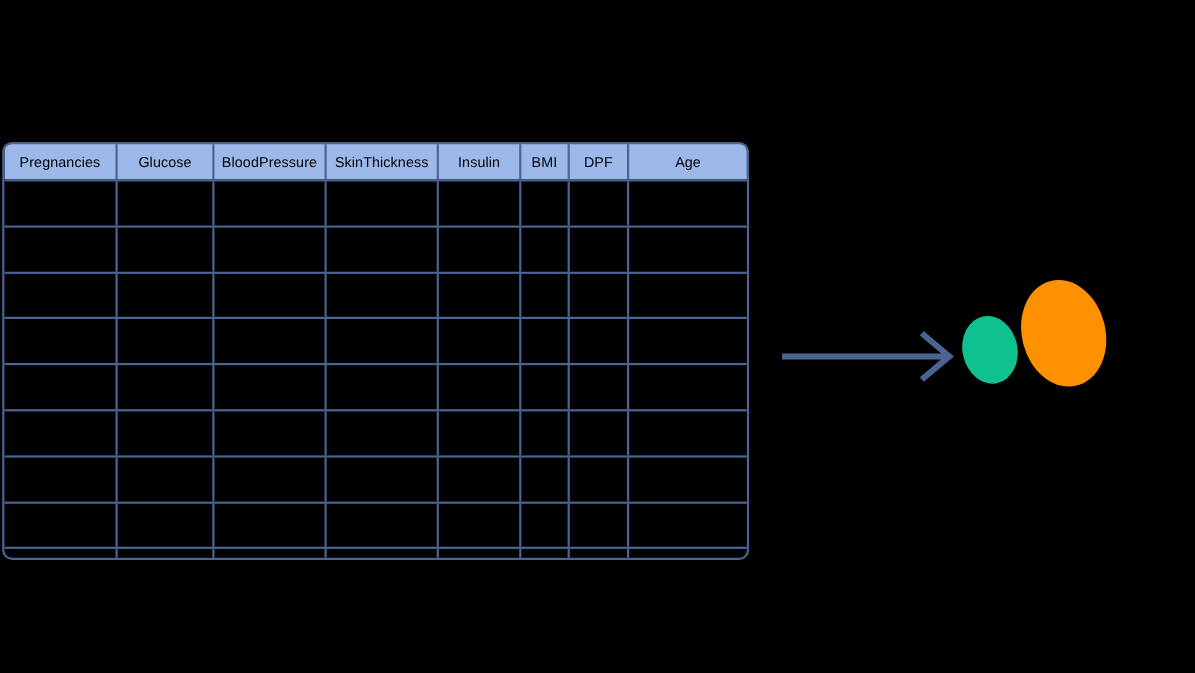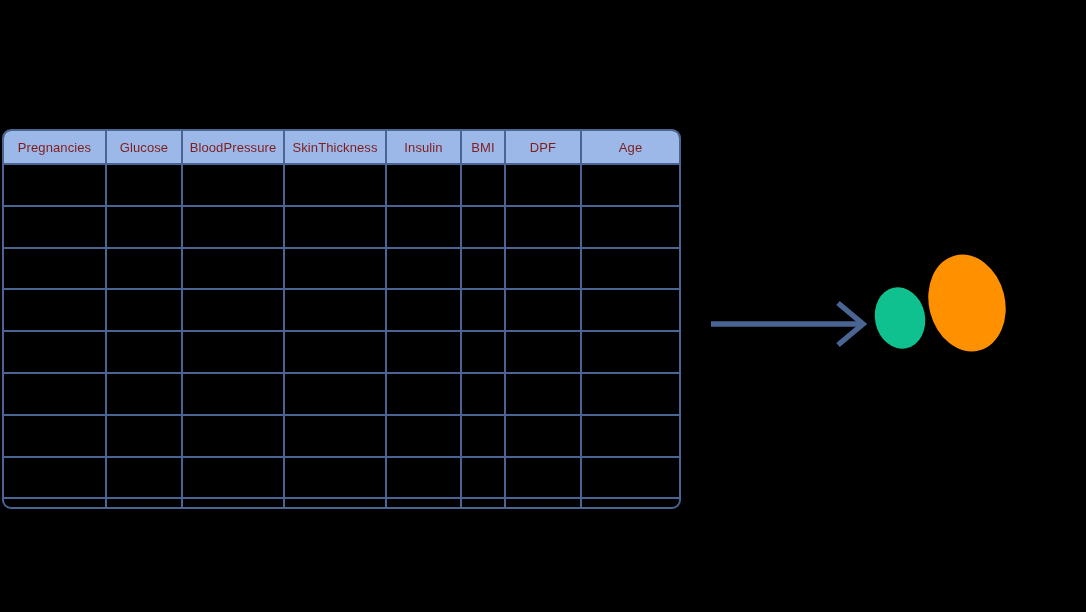--- a/index.html
+++ b/index.html
@@ -44,21 +44,21 @@
   .header-row {
     display: flex;
     height: 32px;
     background: #9CB8E8;
   }
 
   .header-cell {
     display: flex;
     align-items: center;
     justify-content: center;
-    color: #7f1d1d;
+    color: #000000;
     font-size: 13px;
     line-height: 1;
     letter-spacing: 0.1px;
     box-sizing: border-box;
     border-right: 2px solid #4A6494;
     white-space: nowrap;
     overflow: hidden;
   }
   .header-cell:last-child { border-right: none; }
 
@@ -80,26 +80,26 @@
 
   .body-cell {
     box-sizing: border-box;
     border-right: 2px solid #4A6494;
     background: transparent;
   }
   .body-cell:last-child { border-right: none; }
 
   
   .c0 { width: 103px; }
-  .c1 { width:  76px; }
+  .c1 { width:  88px; }
   .c2 { width: 102px; }
   .c3 { width: 102px; }
   .c4 { width:  75px; }
   .c5 { width:  44px; }
-  .c6 { width:  76px; }
+  .c6 { width:  54px; }
   .c7 { width:  50px; flex: 1 1 auto; }
 
   
   .arrow-figure {
     position: absolute;
     left: 705px;
     top: 296px;
     width: 170px;
     height: 58px;
   }

